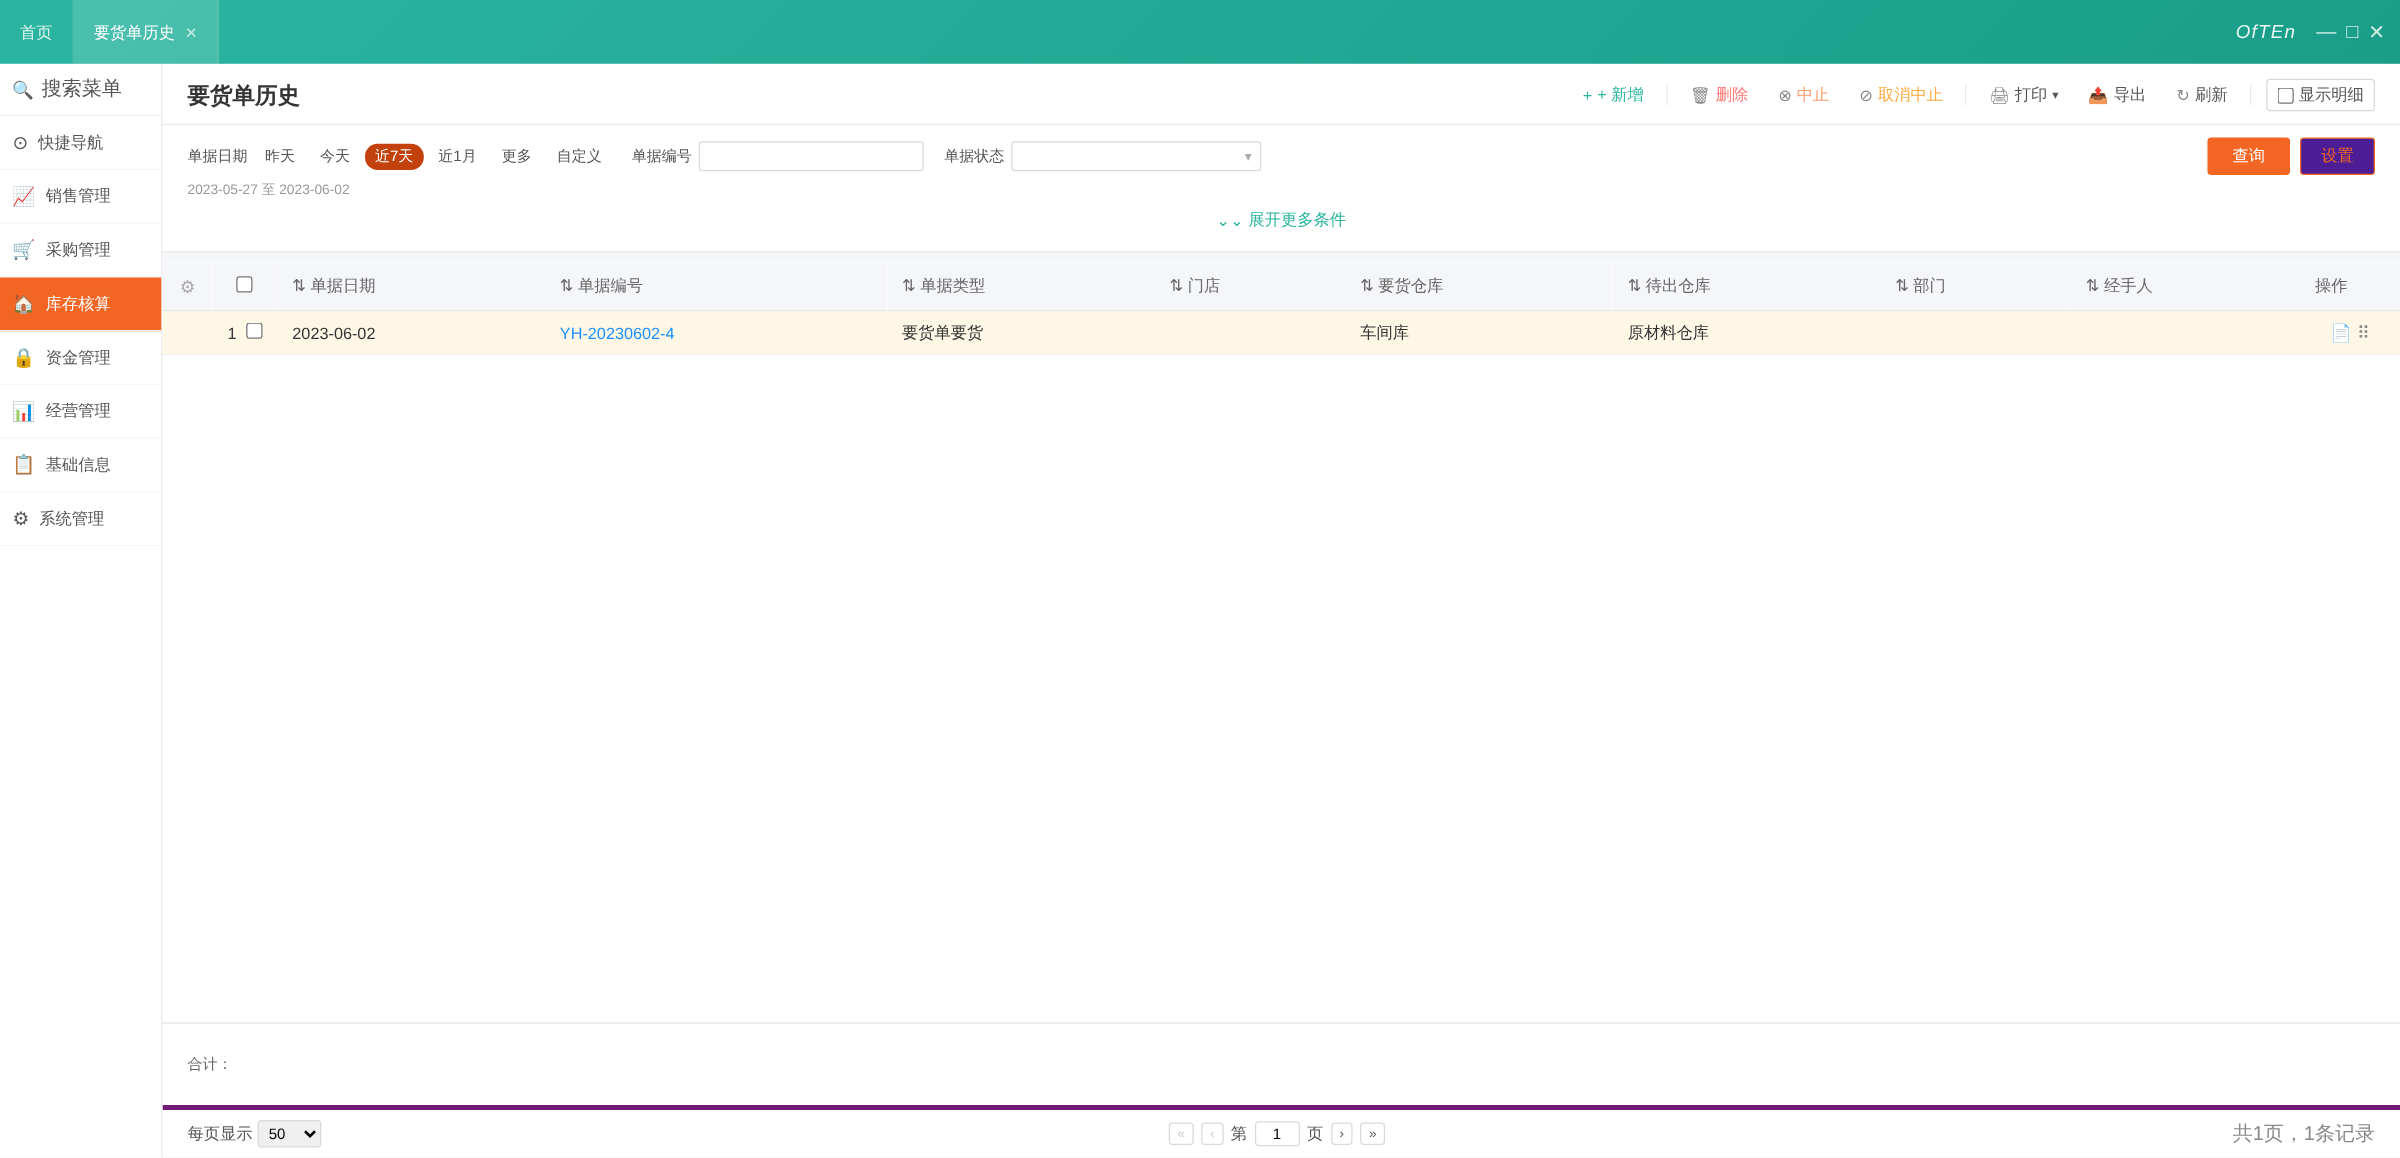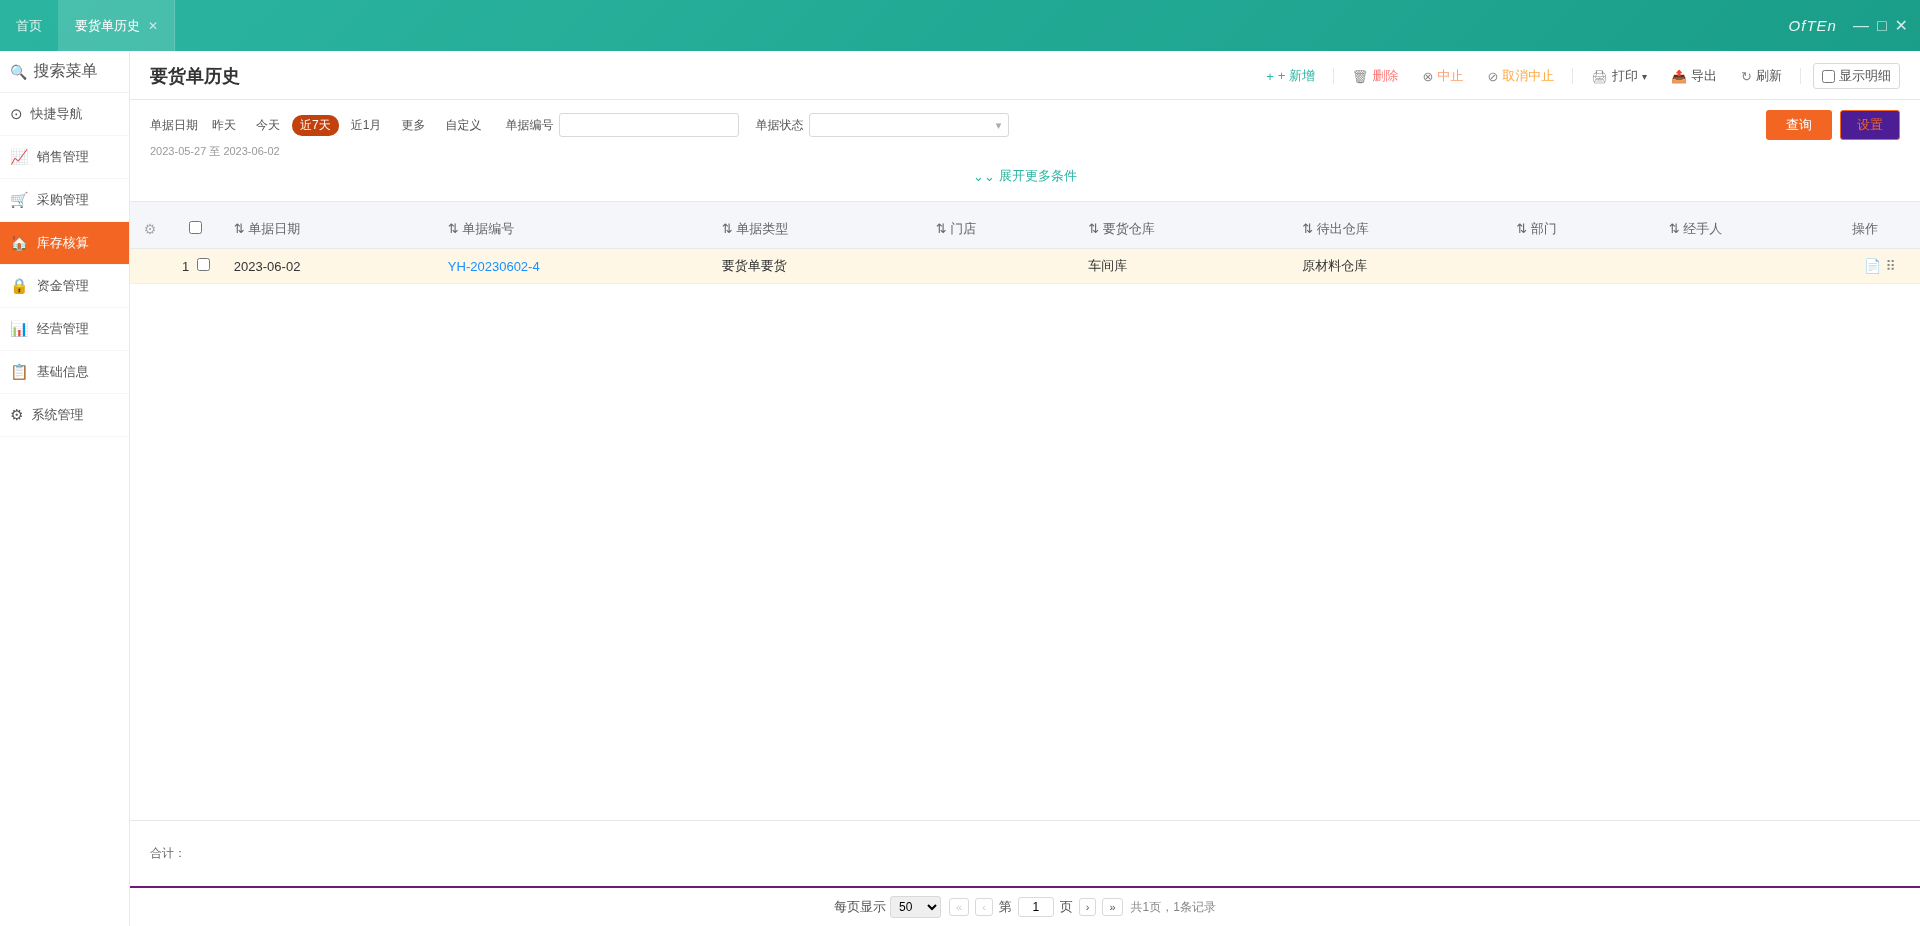--- a/index.html
+++ b/index.html
@@ -309,25 +309,25 @@
       flex-shrink: 0;
     }
     .footer-total {
       font-size: 12px;
       color: #666;
     }
 
     
     .pagination-bar {
       background: white;
-      border-top: 2px solid #701a75;
+      border-top: 4px solid #701a75;
       padding: 8px 20px;
       display: flex;
       align-items: center;
-      justify-content: center;
+      justify-content: space-between;
       gap: 8px;
       flex-shrink: 0;
       font-size: 12px;
       color: #555;
     }
     .pagination-bar .per-page {
       display: flex;
       align-items: center;
       gap: 4px;
     }
@@ -355,21 +355,21 @@
     .page-nav-btn:disabled { color: #ccc; cursor: not-allowed; }
     .page-input {
       width: 36px;
       border: 1px solid #d9d9d9;
       border-radius: 3px;
       padding: 2px 4px;
       text-align: center;
       font-size: 12px;
       outline: none;
     }
-    .total-count { color: #888; font-size: 12px; }
+    .total-count { color: #888; font-size: 16px; }
 
     .filter-expand-row {
       display: flex;
       justify-content: center;
       padding: 4px 0;
     }
 
     .col-settings-icon { cursor: pointer; color: #aaa; font-size: 14px; }
   </style>
 </head>

